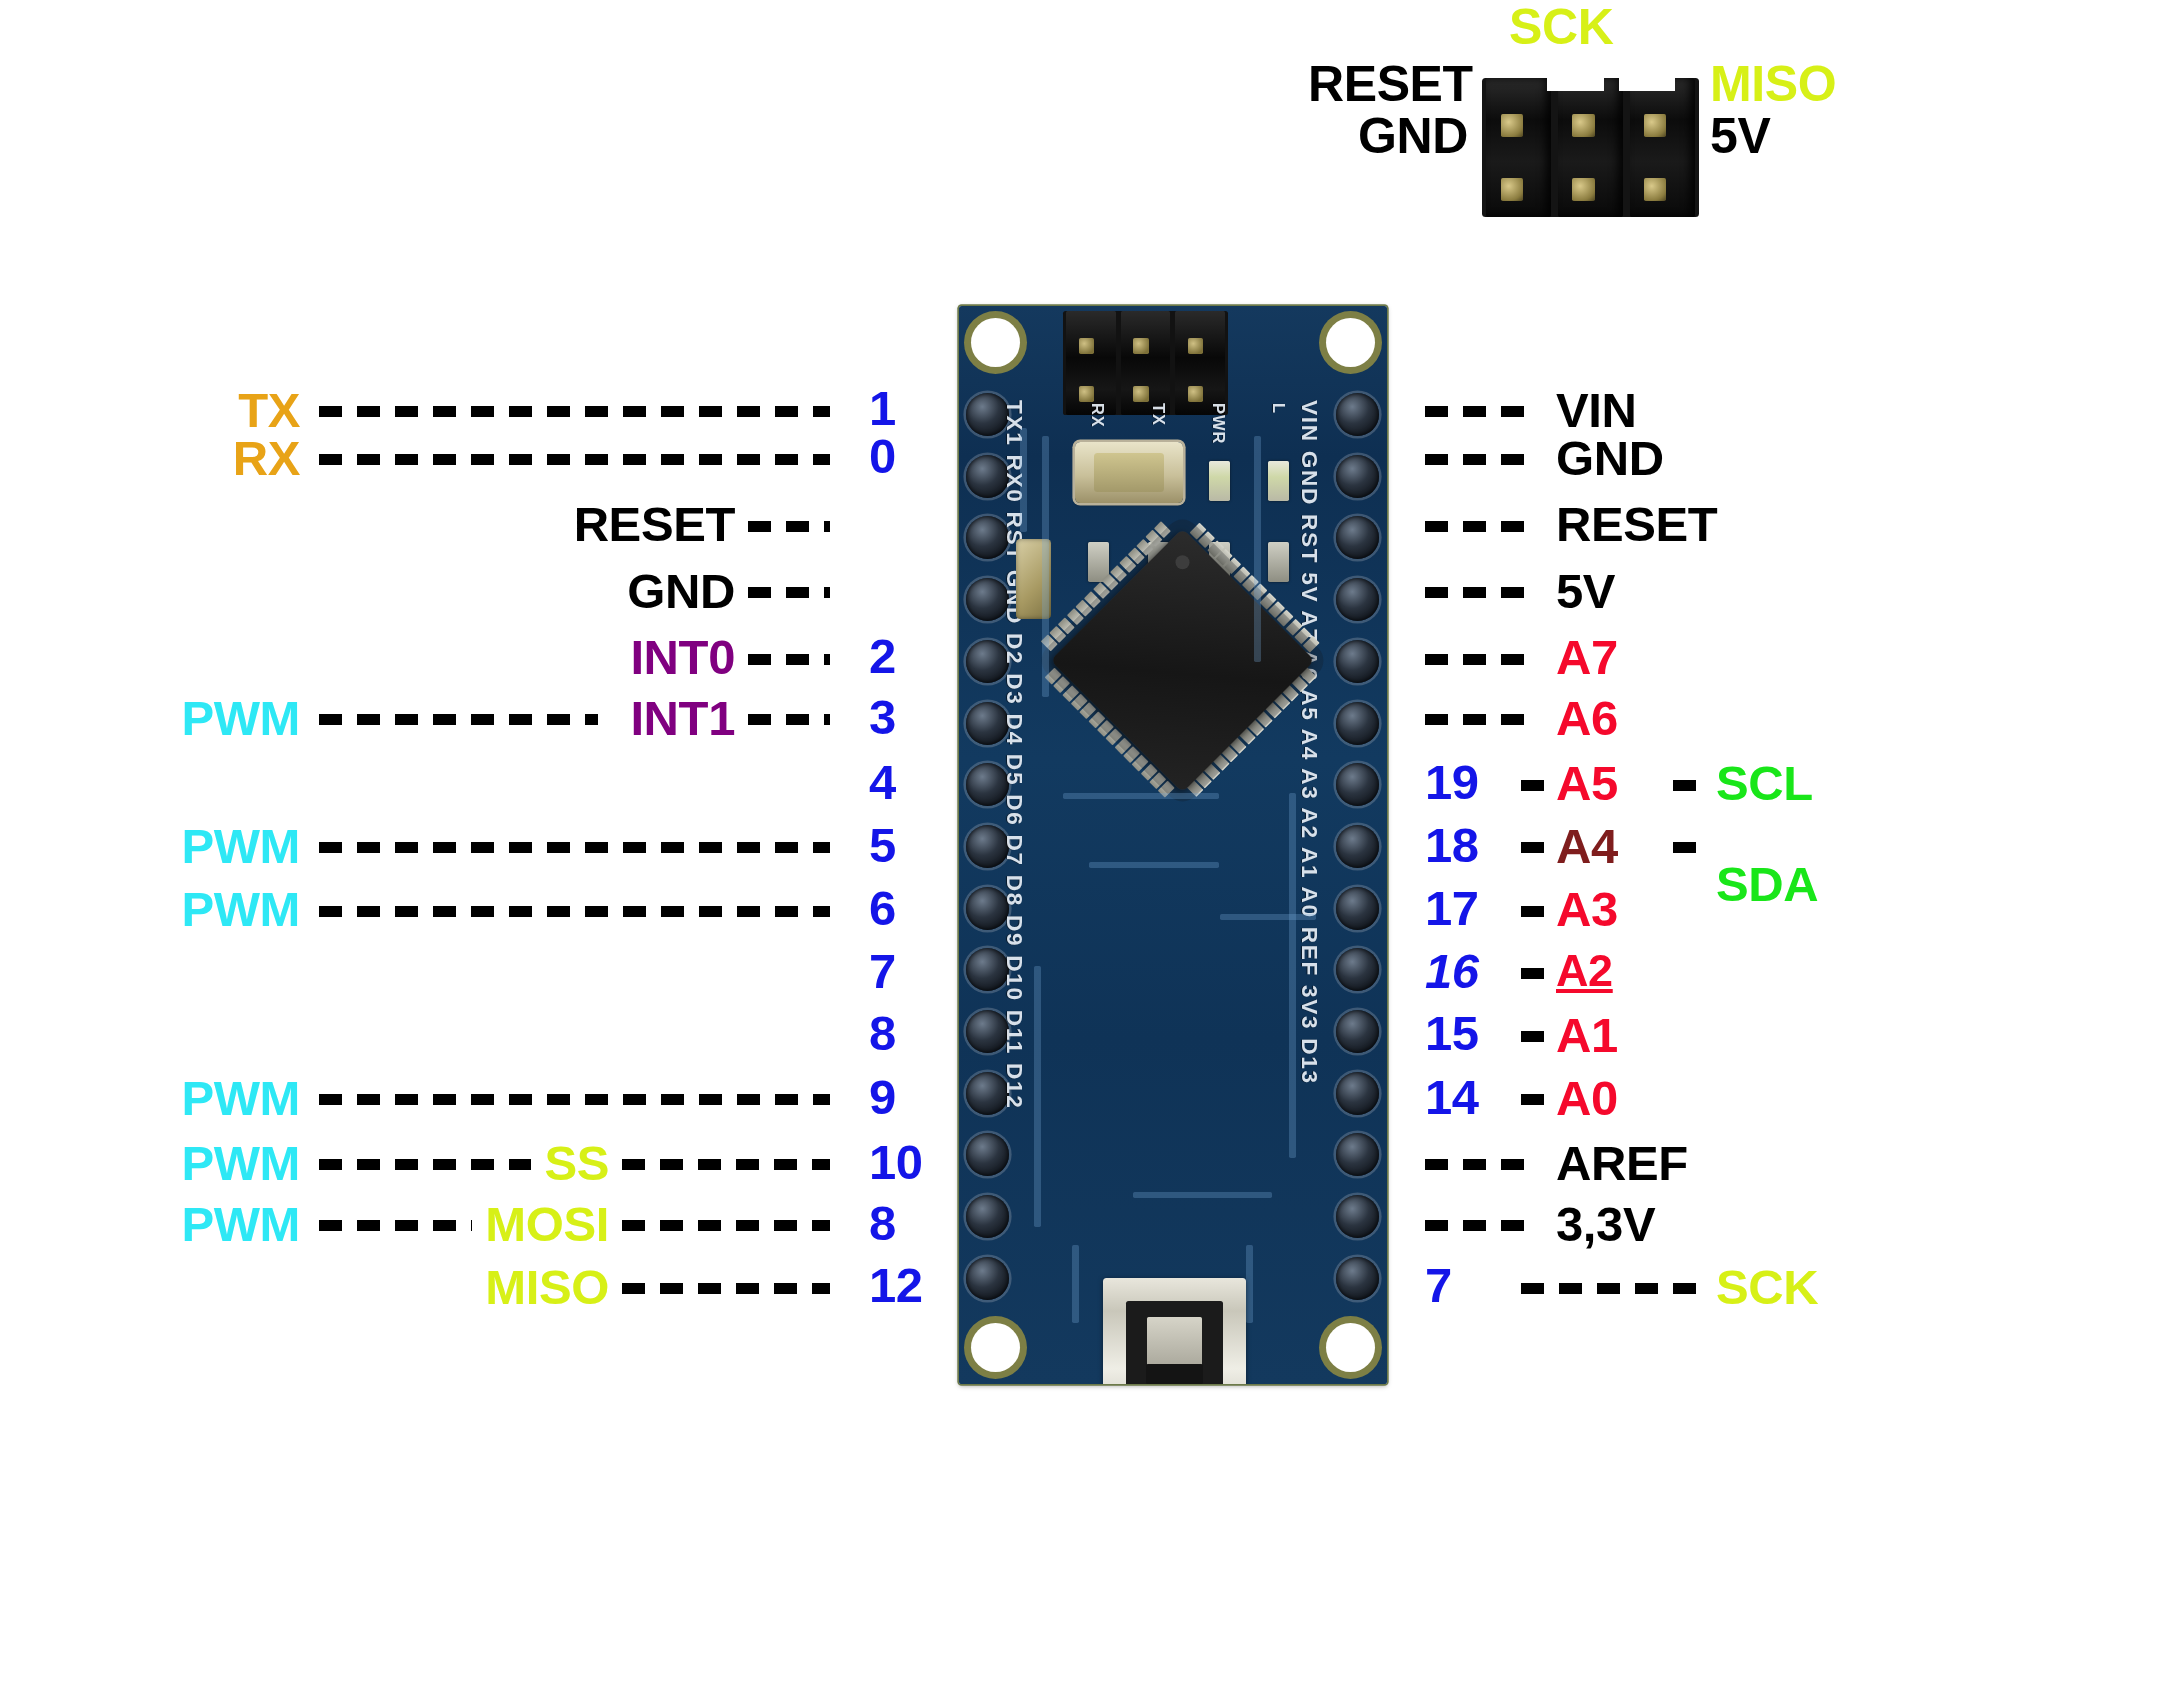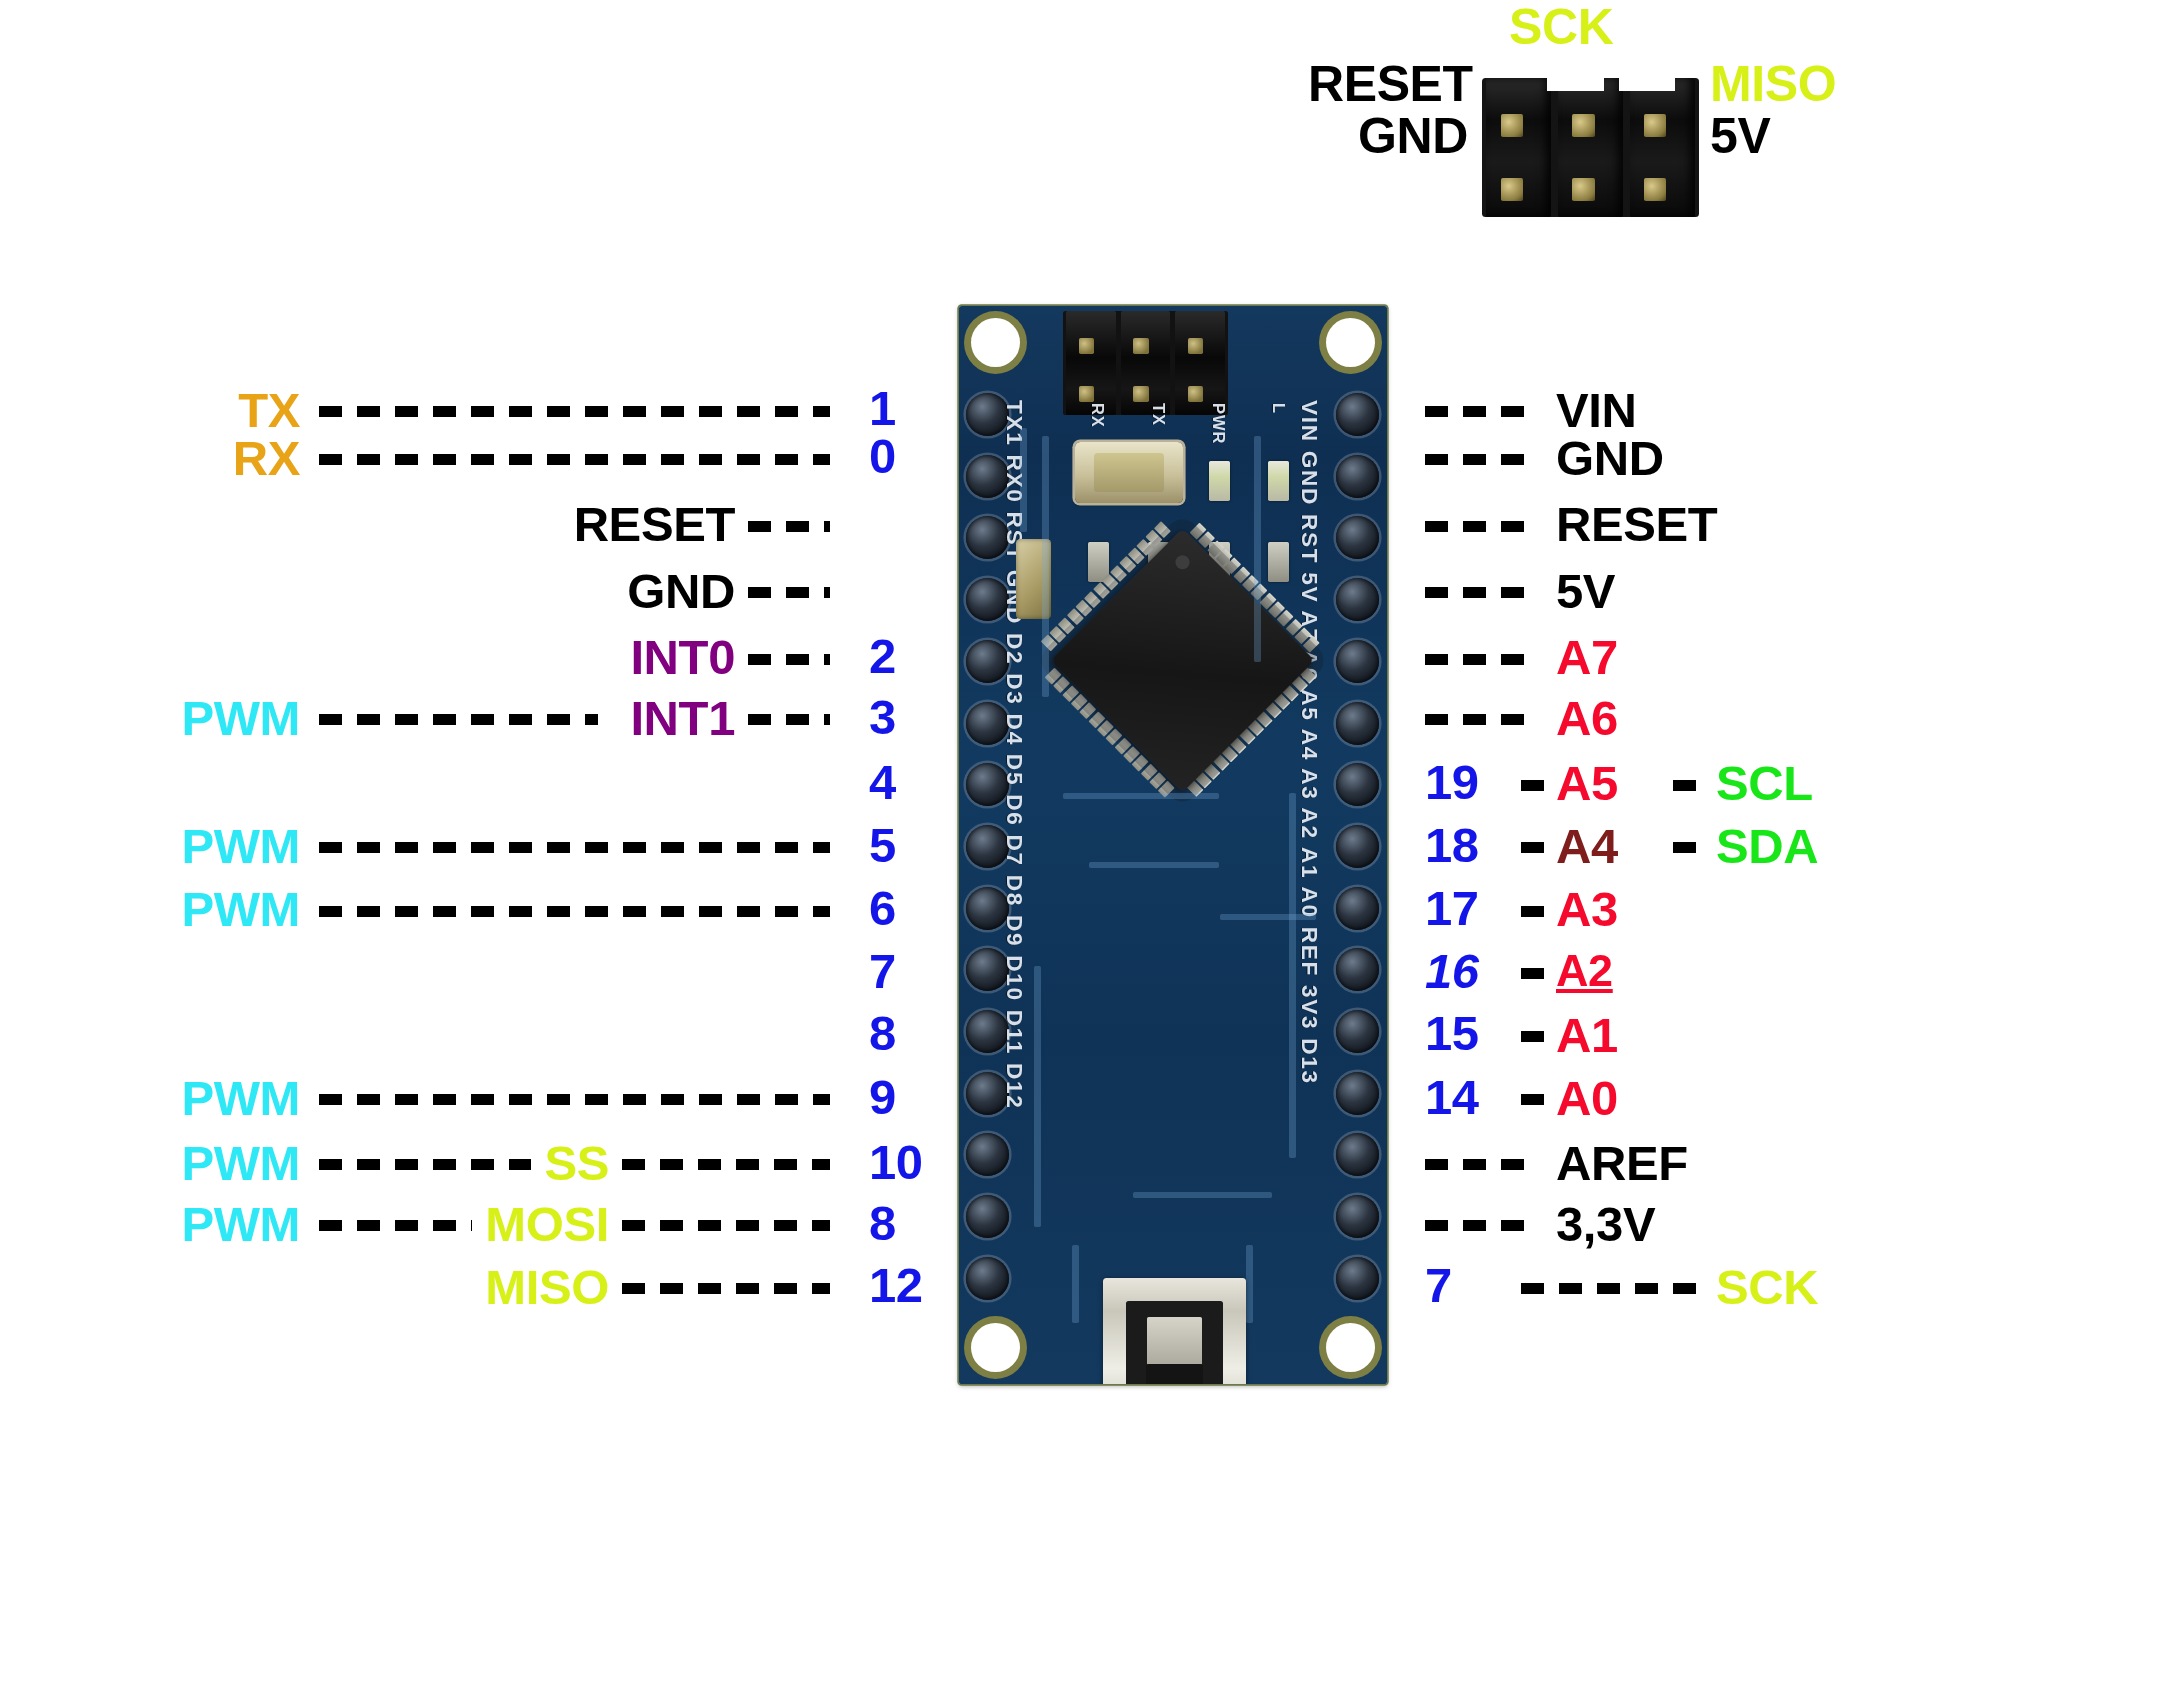--- a/index.html
+++ b/index.html
@@ -409,21 +409,21 @@
       <div class="lbl" style="color: rgb(245, 9, 44); font-size: 49px; left: 1556px; top: 694px;">A6</div>
       <div class="lbl" style="color: rgb(20, 21, 232); font-size: 49px; left: 1425px; top: 758px;">19</div>
       <div class="dash" style="left: 1521px; width: 22.6px; top: 780px;"></div>
       <div class="lbl" style="color: rgb(245, 9, 44); font-size: 49px; left: 1556px; top: 759px;">A5</div>
       <div class="dash" style="left: 1673px; width: 22.6px; top: 780px;"></div>
       <div class="lbl" style="color: rgb(25, 230, 25); font-size: 49px; left: 1716px; top: 759px;">SCL</div>
       <div class="lbl" style="color: rgb(20, 21, 232); font-size: 49px; left: 1425px; top: 821px;">18</div>
       <div class="dash" style="left: 1521px; width: 22.6px; top: 842px;"></div>
       <div class="lbl" style="color: #7f1d1d; font-size: 49px; left: 1556px; top: 822px;">A4</div>
       <div class="dash" style="left: 1673px; width: 22.6px; top: 842px;"></div>
-      <div class="lbl" style="color: rgb(25, 230, 25); font-size: 49px; left: 1716px; top: 822px;">SDA</div>
+      <div class="lbl" style="color: rgb(25, 230, 25); font-size: 49px; left: 1716px; top: 860px;">SDA</div>
       <div class="lbl" style="color: rgb(20, 21, 232); font-size: 49px; left: 1425px; top: 884px;">17</div>
       <div class="dash" style="left: 1521px; width: 22.6px; top: 906px;"></div>
       <div class="lbl" style="color: rgb(245, 9, 44); font-size: 49px; left: 1556px; top: 885px;">A3</div>
       <div class="lbl" style="color: rgb(20, 21, 232); font-size: 49px; left: 1425px; top: 947px; font-style: italic;">16</div>
       <div class="dash" style="left: 1521px; width: 22.6px; top: 968px;"></div>
       <div class="lbl" style="color: rgb(245, 9, 44); font-size: 45px; left: 1556px; top: 948px; text-decoration: underline;">A2</div>
       <div class="lbl" style="color: rgb(20, 21, 232); font-size: 49px; left: 1425px; top: 1009px;">15</div>
       <div class="dash" style="left: 1521px; width: 22.6px; top: 1031px;"></div>
       <div class="lbl" style="color: rgb(245, 9, 44); font-size: 49px; left: 1556px; top: 1011px;">A1</div>
       <div class="lbl" style="color: rgb(20, 21, 232); font-size: 49px; left: 1425px; top: 1073px;">14</div>

